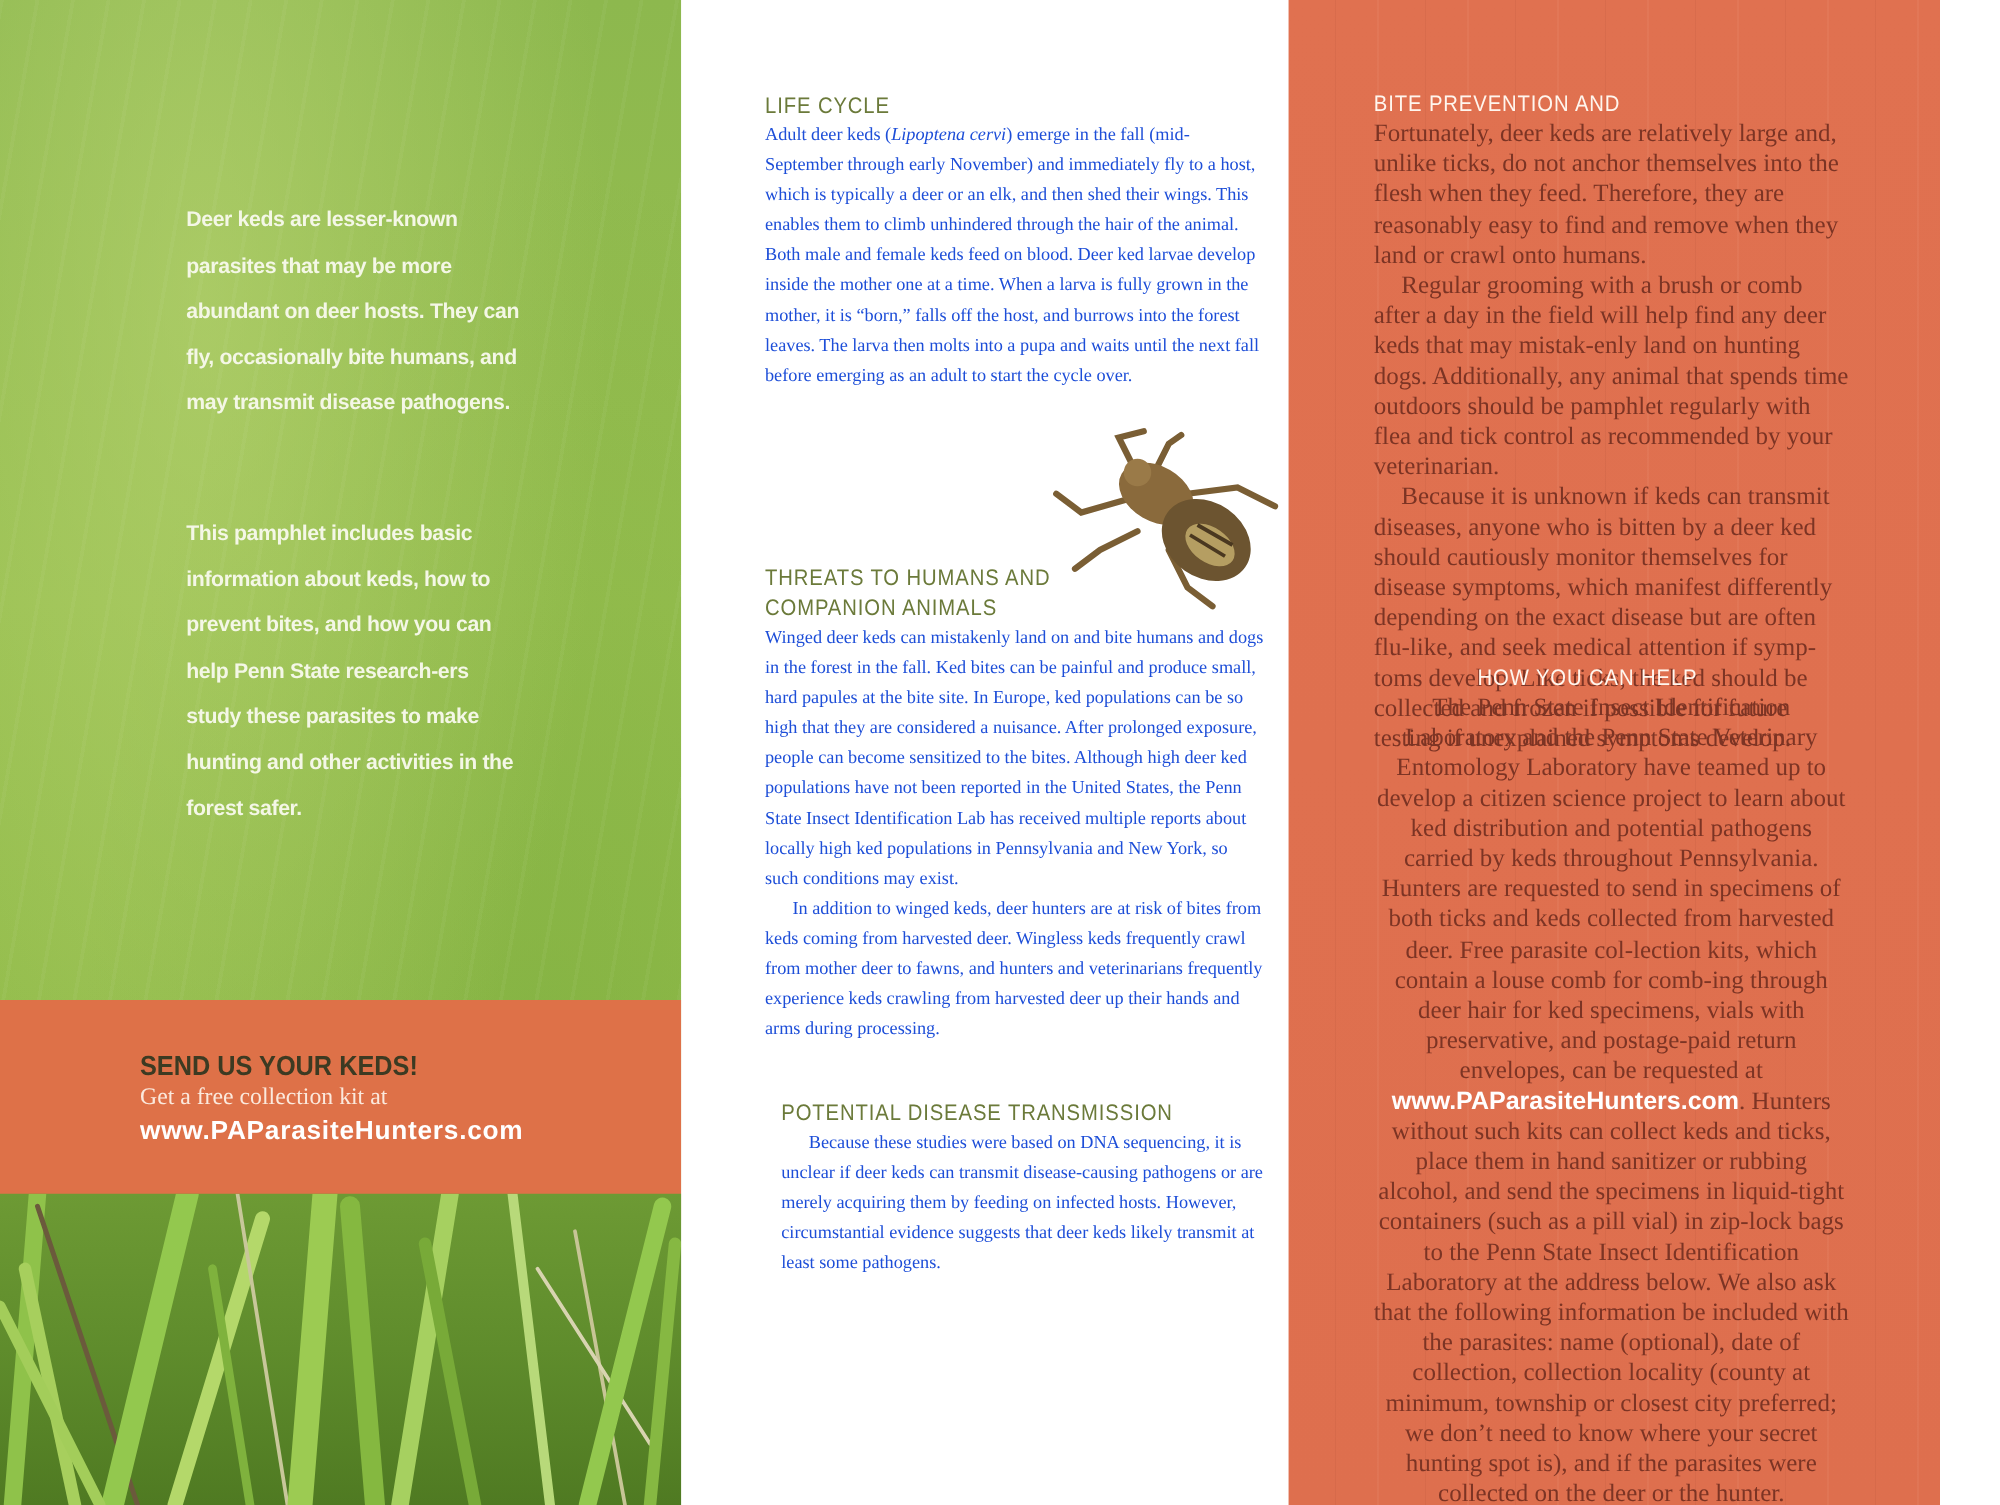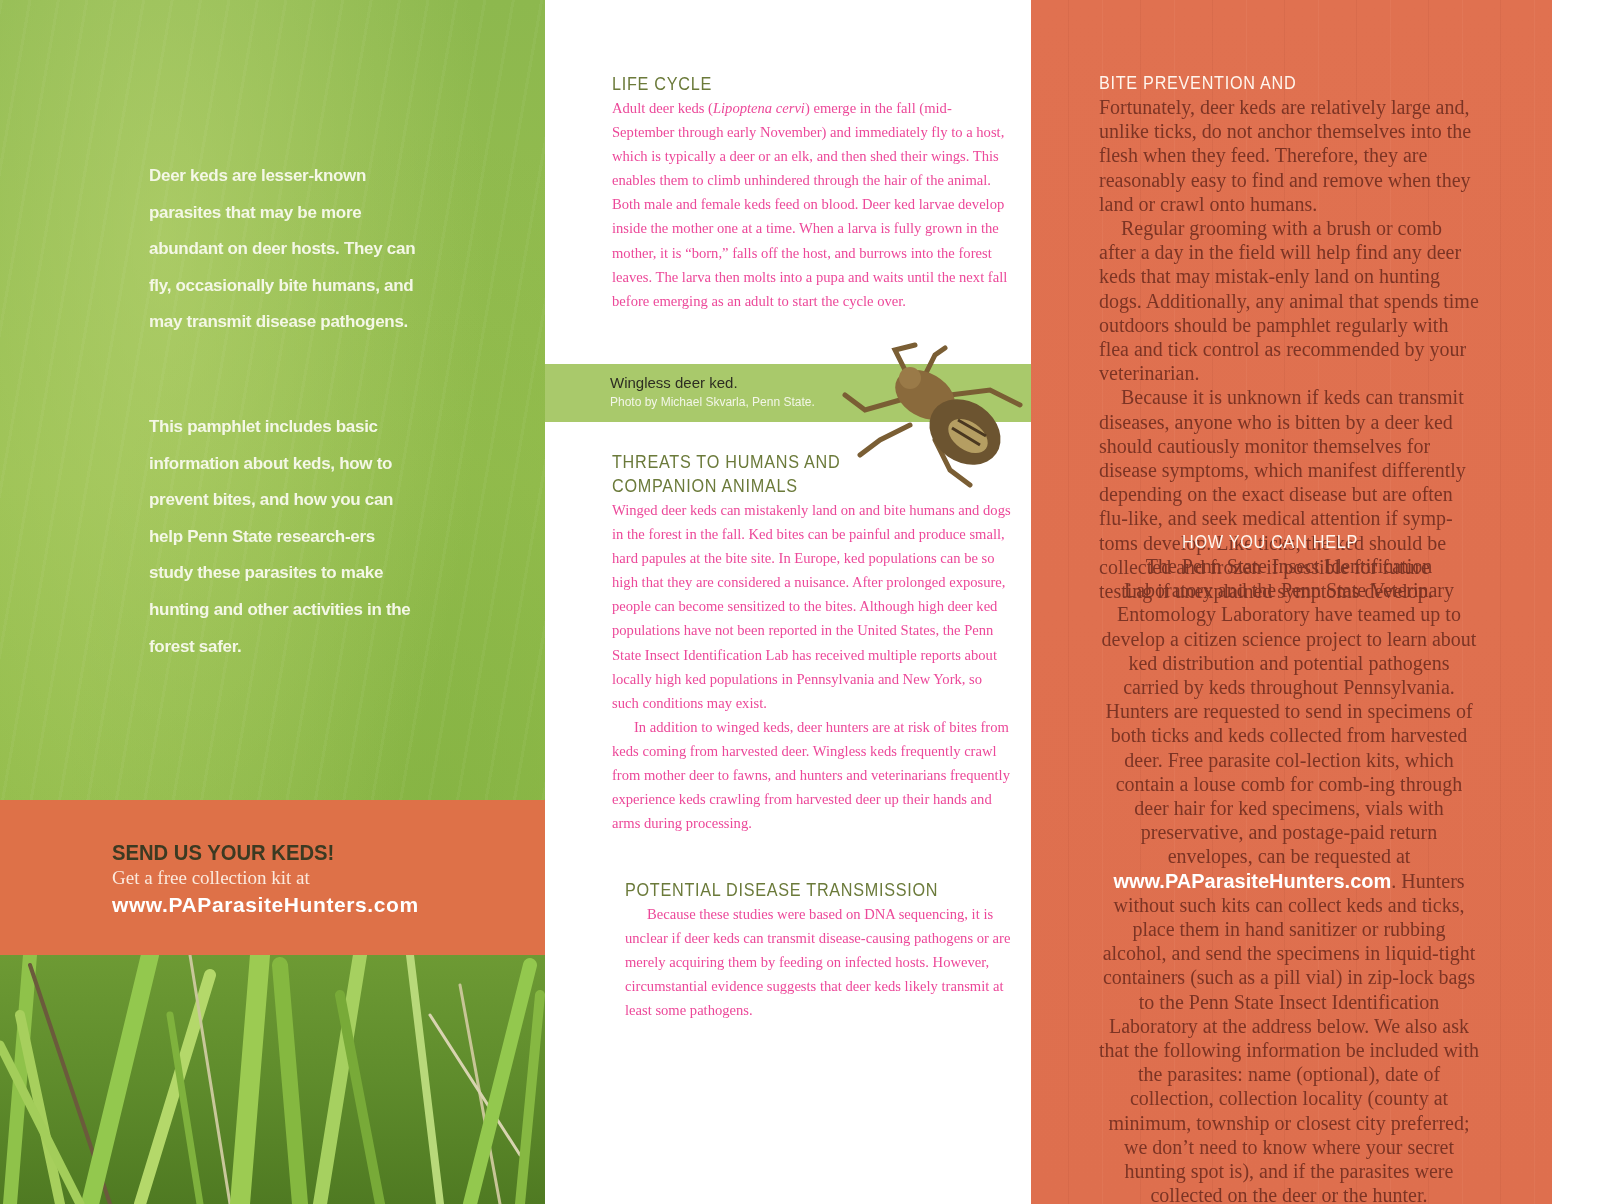--- a/index.html
+++ b/index.html
@@ -28,21 +28,21 @@
   #send-url { position:absolute; left:112px; top:93px; font-family:"Liberation Sans", sans-serif; font-weight:bold; font-size:21px; color:#ffffff; letter-spacing:0.6px; }
 
   #grass { position:absolute; left:0; top:955px; width:545px; height:249px; overflow:hidden;
     background: linear-gradient(180deg, #6d9a34 0%, #5f8c2c 50%, #4f7a22 100%); }
   #grass svg { position:absolute; left:0; top:0; }
 
   
   #middle { left:545px; width:534px; background:#ffffff; }
   .mid-col { position:absolute; left:67px; width:400px; }
   .sec-head { font-family:"Liberation Sans", sans-serif; font-size:18px; color:#6b7a3a; letter-spacing:0.8px; line-height:24px; transform:scaleX(0.9); transform-origin:left; white-space:nowrap; }
-  .body-serif { font-family:"Liberation Serif", serif; font-size:14.6px; line-height:24.1px; color:#ec4899; margin:0; }
+  .body-serif { font-family:"Liberation Serif", serif; font-size:14.6px; line-height:24.1px; color:#1d4ed8; margin:0; }
   .indent { text-indent:22px; }
   #life { top:72px; }
   #caption-band { position:absolute; left:0; top:364px; width:534px; height:58px; background:#a9c96b; }
   #cap1 { position:absolute; left:65px; top:10px; font-family:"Liberation Sans", sans-serif; font-size:15px; color:#2d2d22; }
   #cap2 { position:absolute; left:65px; top:31px; font-family:"Liberation Sans", sans-serif; font-size:12px; color:#f3f6e8; }
   #ked { position:absolute; left:295px; top:340px; width:190px; height:150px; }
   #threats { top:450px; }
   #potential { top:878px;margin-left:13px; }
 
   
@@ -95,24 +95,20 @@
     </svg>
   </div>
 </div>
 
 <div id="middle" class="panel">
   <div id="life" class="mid-col">
     <div class="sec-head">LIFE CYCLE</div>
     <p class="body-serif"><span>Adult deer keds (</span><i>Lipoptena cervi</i><span>) emerge in the fall (mid-September through early November) and immediately fly to a host, which is typically a deer or an elk, and then shed their wings. This enables them to climb unhindered through the hair of the animal. Both male and female keds feed on blood. Deer ked larvae develop inside the mother one at a time. When a larva is fully grown in the mother, it is “born,” falls off the host, and burrows into the forest leaves. The larva then molts into a pupa and waits until the next fall before emerging as an adult to start the cycle over.</span></p>
   </div>
 
-  <div id="caption-band">
-    <div id="cap1">Wingless deer ked.</div>
-    <div id="cap2">Photo by Michael Skvarla, Penn State.</div>
-  </div>
 
   <svg id="ked" viewBox="0 0 190 150">
     <g stroke="#7a5e34" stroke-width="5" fill="none" stroke-linecap="round">
       <path d="M70 40 L55 10 L75 5"></path>
       <path d="M85 35 L95 15 L105 8"></path>
       <path d="M60 60 L25 70 L5 55"></path>
       <path d="M70 85 L40 100 L20 115"></path>
       <path d="M110 55 L150 50 L180 65"></path>
       <path d="M95 100 L110 130 L130 145"></path>
     </g>

